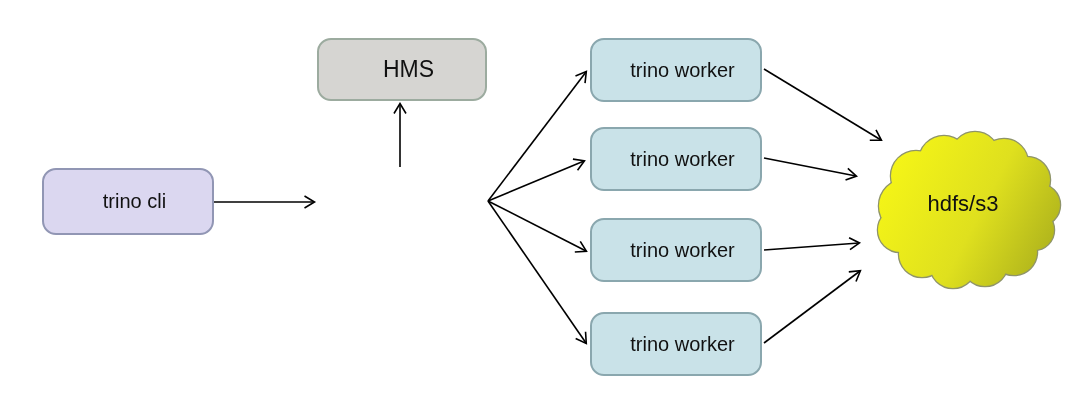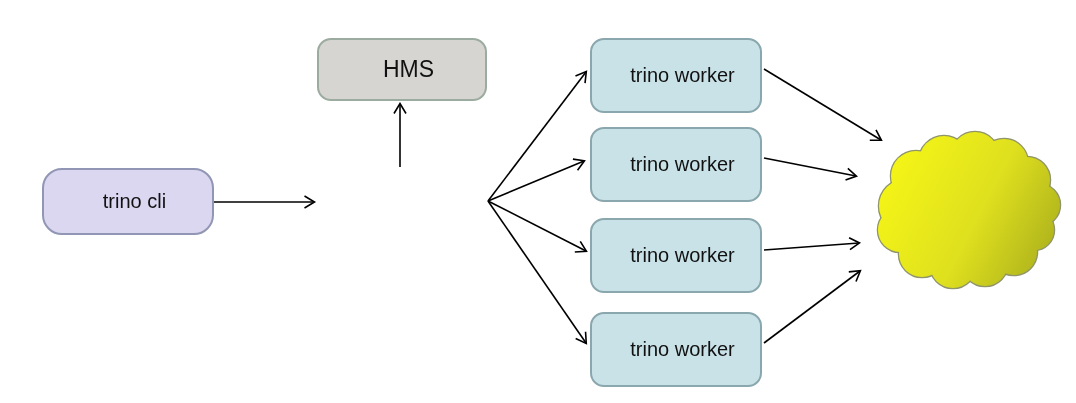--- a/index.html
+++ b/index.html
@@ -17,26 +17,26 @@
   }
   .layer{position:absolute; left:0; top:0;}
   .node{
     position:absolute; box-sizing:border-box;
     display:flex; align-items:center; justify-content:center;
     border-radius:14px; border:2px solid; text-align:center;
     font-size:20px; line-height:1.25;padding-left:13px;
   }
   .node span{white-space:pre-line;}
   .cli-node{left:42px; top:168px; width:172px; height:67px;
-    background:var(--cli-fill); border-color:var(--cli-border);border-radius:20px;}
+    background:var(--cli-fill); border-color:var(--cli-border);}
   .hms-node{left:317px; top:38px; width:170px; height:63px;
     background:var(--hms-fill); border-color:var(--hms-border); font-size:23px;}
   .coord-node{left:317px; top:169px; width:169px; height:65px;
     background:var(--teal-fill); border-color:var(--teal-border);}
-  .worker-node{left:590px; width:172px; height:75px;
+  .worker-node{left:590px; width:172px; height:64px;
     background:var(--teal-fill); border-color:var(--teal-border);}
   .worker-1{top:38px;} .worker-2{top:127px;} .worker-3{top:218px;} .worker-4{top:312px;}
   .cloud-label{
     position:absolute; left:898px; top:191px; width:130px;
     text-align:center; font-size:22px; color:var(--text);
   }
   line{stroke:var(--arrow); stroke-width:1.6;}
 </style>
 </head>
 <body>
@@ -105,14 +105,15 @@
   <div class="node worker-node worker-2">
     <span>trino worker</span>
   </div>
   <div class="node worker-node worker-3">
     <span>trino worker</span>
   </div>
   <div class="node worker-node worker-4">
     <span>trino worker</span>
   </div>
 
+  <div class="cloud-label">hdfs/s3</div>
 
 </div>
 
 </body></html>

